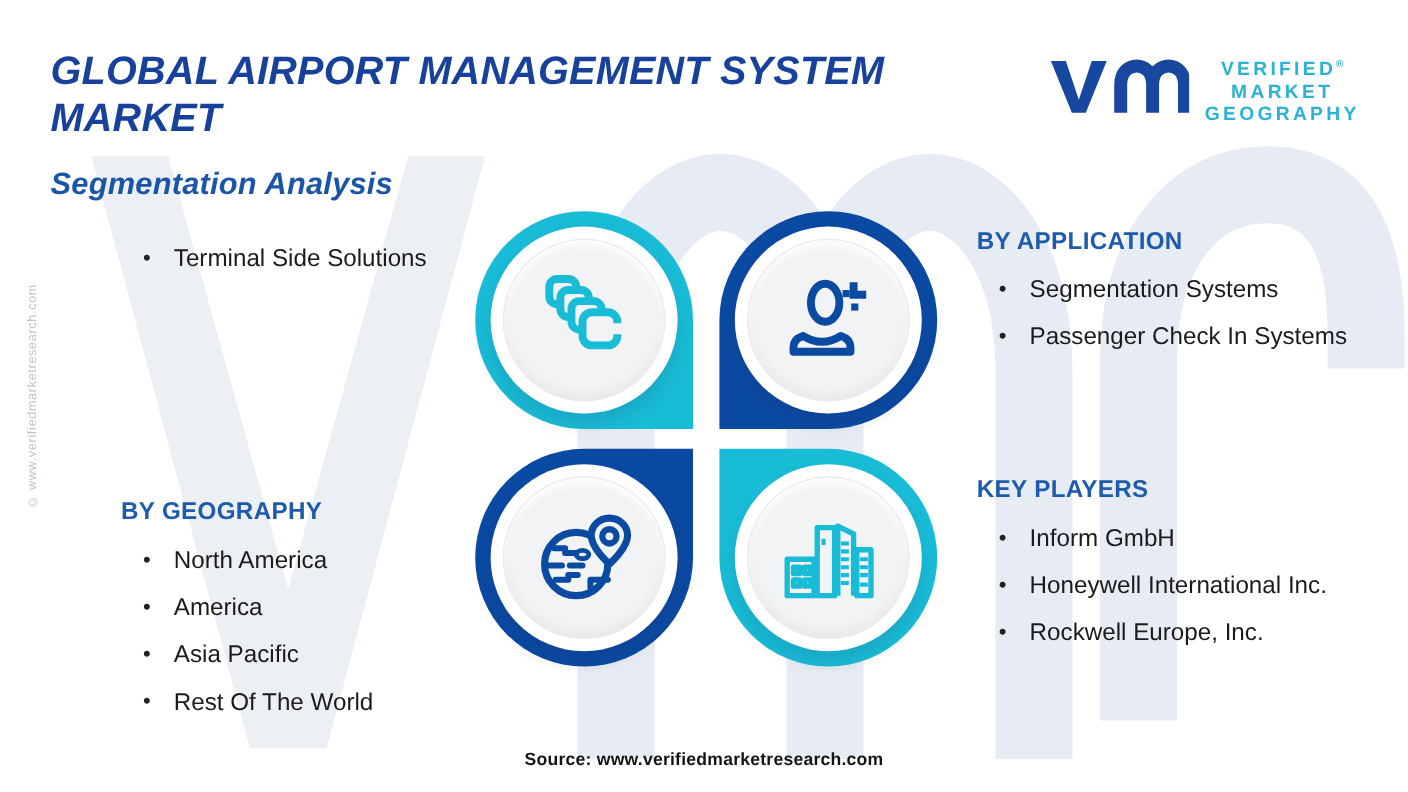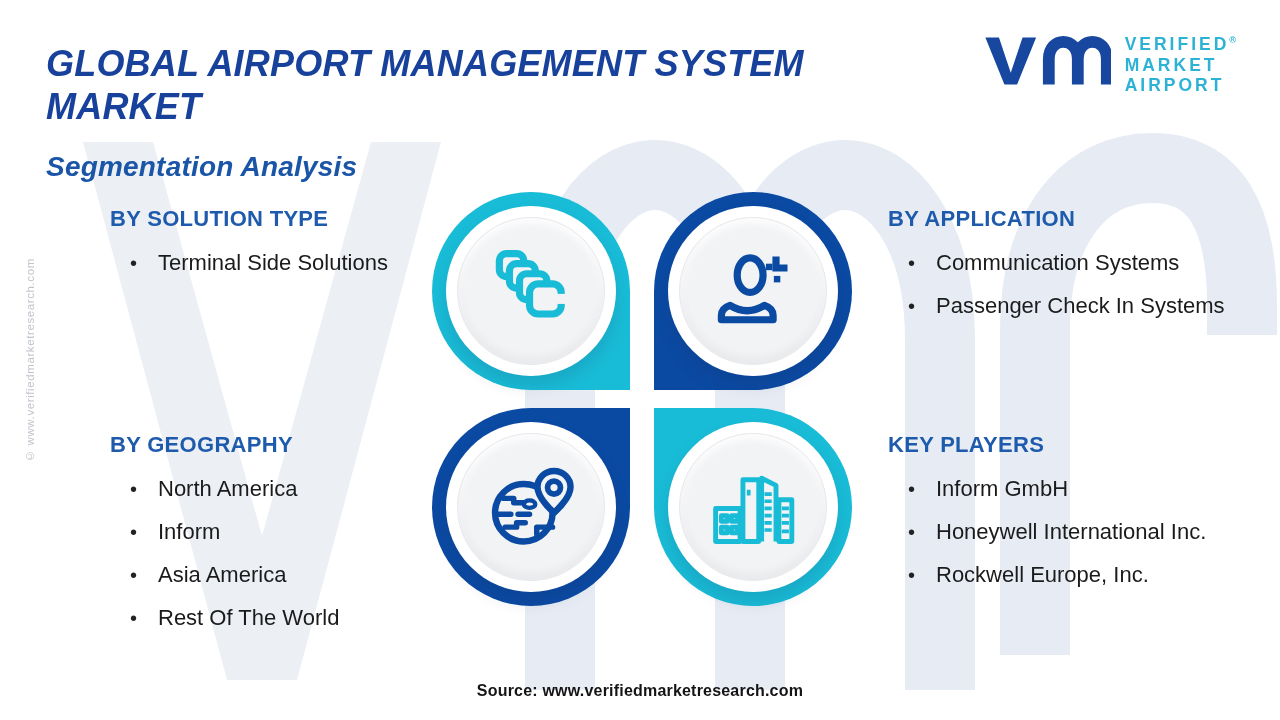--- a/index.html
+++ b/index.html
@@ -10,32 +10,32 @@
   .watermark{position:absolute;inset:0;z-index:0;}
   .fg{position:absolute;z-index:1;}
 
   
   .header{left:46px;top:42px;width:860px;font-style:italic;}
   .title{margin:0;font-size:36px;font-weight:bold;color:#17419B;line-height:1.2;letter-spacing:.2px;}
   .title span{display:block;}
   .subtitle{margin-top:23px;font-size:28px;font-weight:bold;color:#1A55A8;letter-spacing:.2px;}
 
   
-  .brand{top:32px;right:44px;display:flex;align-items:flex-start;gap:14px;}
+  .brand{top:50px;right:44px;display:flex;align-items:flex-start;gap:14px;text-align:center;}
   .brand-text{color:#2BB2D4;font-weight:bold;font-size:17.5px;letter-spacing:3px;line-height:1.18;padding-top:2px;}
   .brand-text sup{font-size:9px;letter-spacing:0;}
 
   
   .sec h2{margin:0 0 18px 0;font-size:22px;font-weight:bold;color:#1E5BAD;letter-spacing:.3px;}
   .sec ul{margin:16px;padding:0;list-style:none;}
   .sec li{position:relative;margin:0 0 17px 0;padding-left:32px;font-size:22px;color:#1B1B1C;white-space:nowrap;line-height:26px;}
   .sec li::before{content:"•";position:absolute;left:4px;top:0;font-size:20px;color:#222;}
   .sec-solution{left:110px;top:206px;width:360px;}
   .sec-application{left:888px;top:206px;width:390px;}
-  .sec-geography{left:110px;top:432px;width:360px;}
+  .sec-geography{left:110px;top:452px;width:360px;}
   .sec-players{left:888px;top:432px;width:390px;}
 
   
   .pod{position:absolute;width:198px;height:198px;z-index:1;}
   .pod-tl{left:432px;top:192px;background:#19BCD7;border-radius:50% 50% 0 50%;}
   .pod-tr{left:654px;top:192px;background:#0B4AA3;border-radius:50% 50% 50% 0;}
   .pod-bl{left:432px;top:408px;background:#0B4AA3;border-radius:50% 0 50% 50%;}
   .pod-br{left:654px;top:408px;background:#19BCD7;border-radius:0 50% 50% 50%;}
   .inner-white{position:absolute;inset:14px;background:#ffffff;border-radius:50%;box-shadow:0 10px 16px rgba(20,40,80,.13);}
   .inner-gray{position:absolute;inset:11px;background:#F2F3F5;border-radius:50%;border:1px solid #E7E9ED;
@@ -72,21 +72,21 @@
 
   <div class="fg brand">
     <svg width="128" height="58" viewBox="0 0 140 64" aria-hidden="true">
       <path d="M2 6 L17 6 L30 45 L43 6 L58 6 L37 58 L23 58 Z" fill="#17479F"></path>
       <path d="M72 58 V30 C72 17 80 11 88 11 C96 11 104 17 104 30 V58
                M104 30 C104 17 112 11 120 11 C128 11 136 17 136 30 V58" fill="none" stroke="#17479F" stroke-width="13" stroke-linejoin="round"></path>
     </svg>
     <div class="brand-text">
       <div><span>VERIFIED</span><sup>®</sup></div>
       <div>MARKET</div>
-      <div>AIRPORT</div>
+      <div>GEOGRAPHY</div>
     </div>
   </div>
 
   <div class="pod pod-tl">
     <div class="inner-white">
       <div class="inner-gray">
         <svg width="92" height="92" viewBox="0 0 64 64" aria-hidden="true">
           <g fill="#F2F3F5" stroke="#19BCD7" stroke-width="5" stroke-linejoin="round">
             <rect x="10" y="6" width="17" height="16" rx="5"></rect>
             <rect x="17" y="13" width="18" height="17" rx="5"></rect>
@@ -150,40 +150,39 @@
             <path d="M40 23 h5 M40 28 h5 M40 33 h5 M40 38 h5 M40 43 h5 M40 48 h5"></path>
             <path d="M52 33 h5 M52 38 h5 M52 43 h5 M52 49 h5"></path>
             <path d="M29 20 v4"></path>
           </g>
         </svg>
       </div>
     </div>
   </div>
 
   <section class="fg sec sec-solution">
-    <h2>BY SOLUTION TYPE</h2>
     <ul>
       <li>Terminal Side Solutions</li>
     </ul>
   </section>
 
   <section class="fg sec sec-application">
     <h2>BY APPLICATION</h2>
     <ul>
-      <li>Communication Systems</li>
+      <li>Segmentation Systems</li>
       <li>Passenger Check In Systems</li>
     </ul>
   </section>
 
   <section class="fg sec sec-geography">
     <h2>BY GEOGRAPHY</h2>
     <ul>
       <li>North America</li>
-      <li>Inform</li>
-      <li>Asia America</li>
+      <li>America</li>
+      <li>Asia Pacific</li>
       <li>Rest Of The World</li>
     </ul>
   </section>
 
   <section class="fg sec sec-players">
     <h2>KEY PLAYERS</h2>
     <ul>
       <li>Inform GmbH</li>
       <li>Honeywell International Inc.</li>
       <li>Rockwell Europe, Inc.</li>

